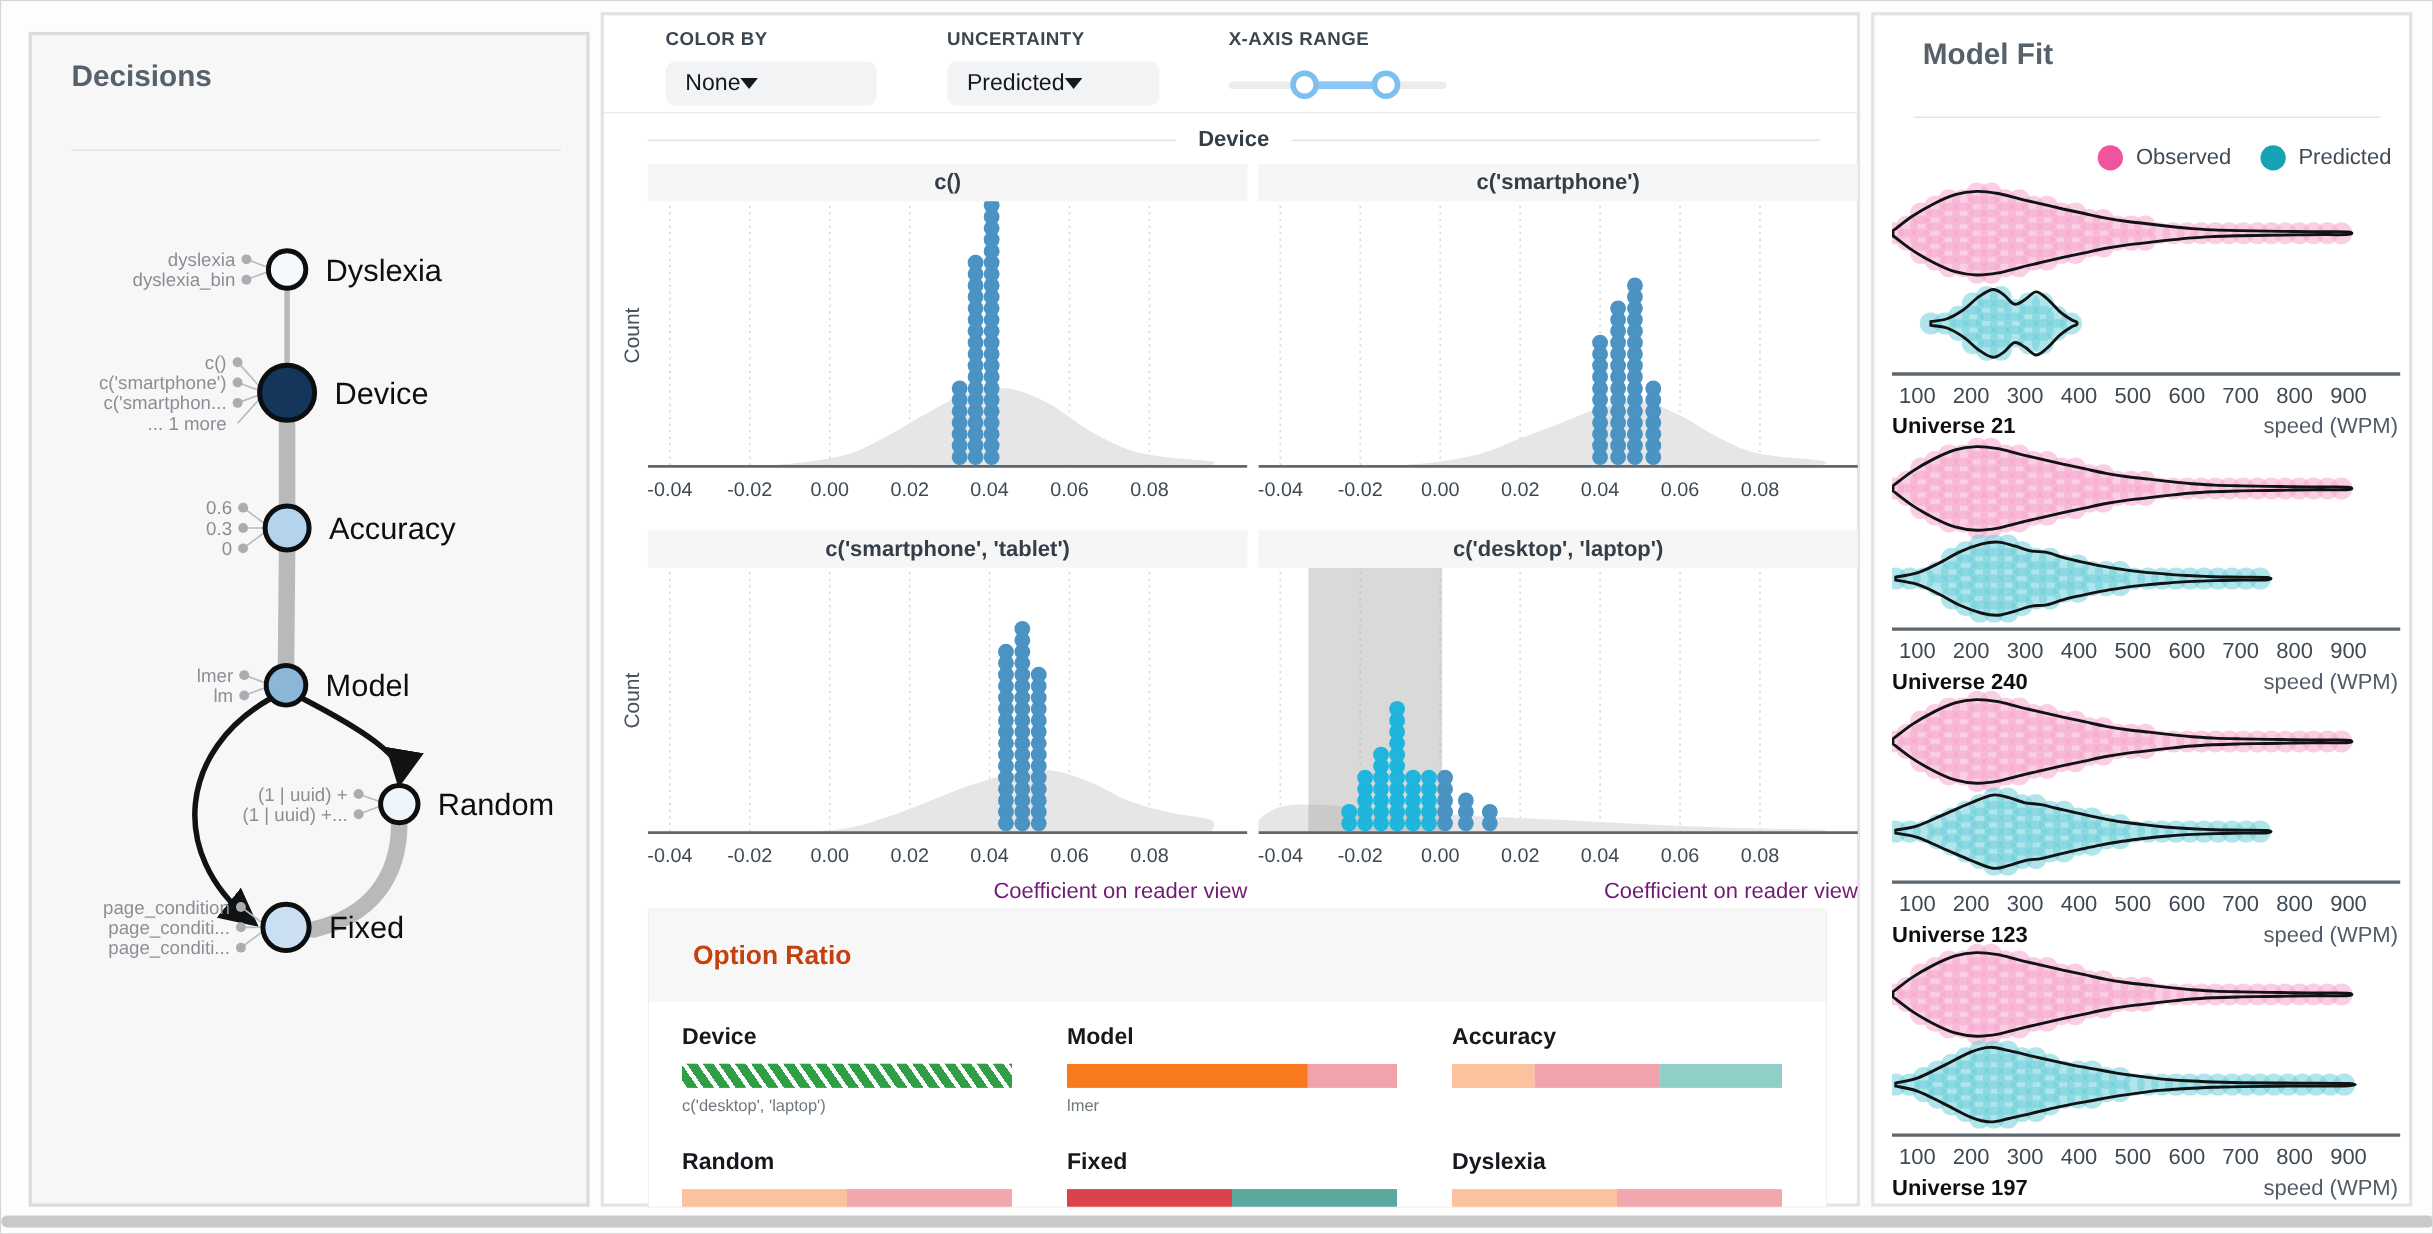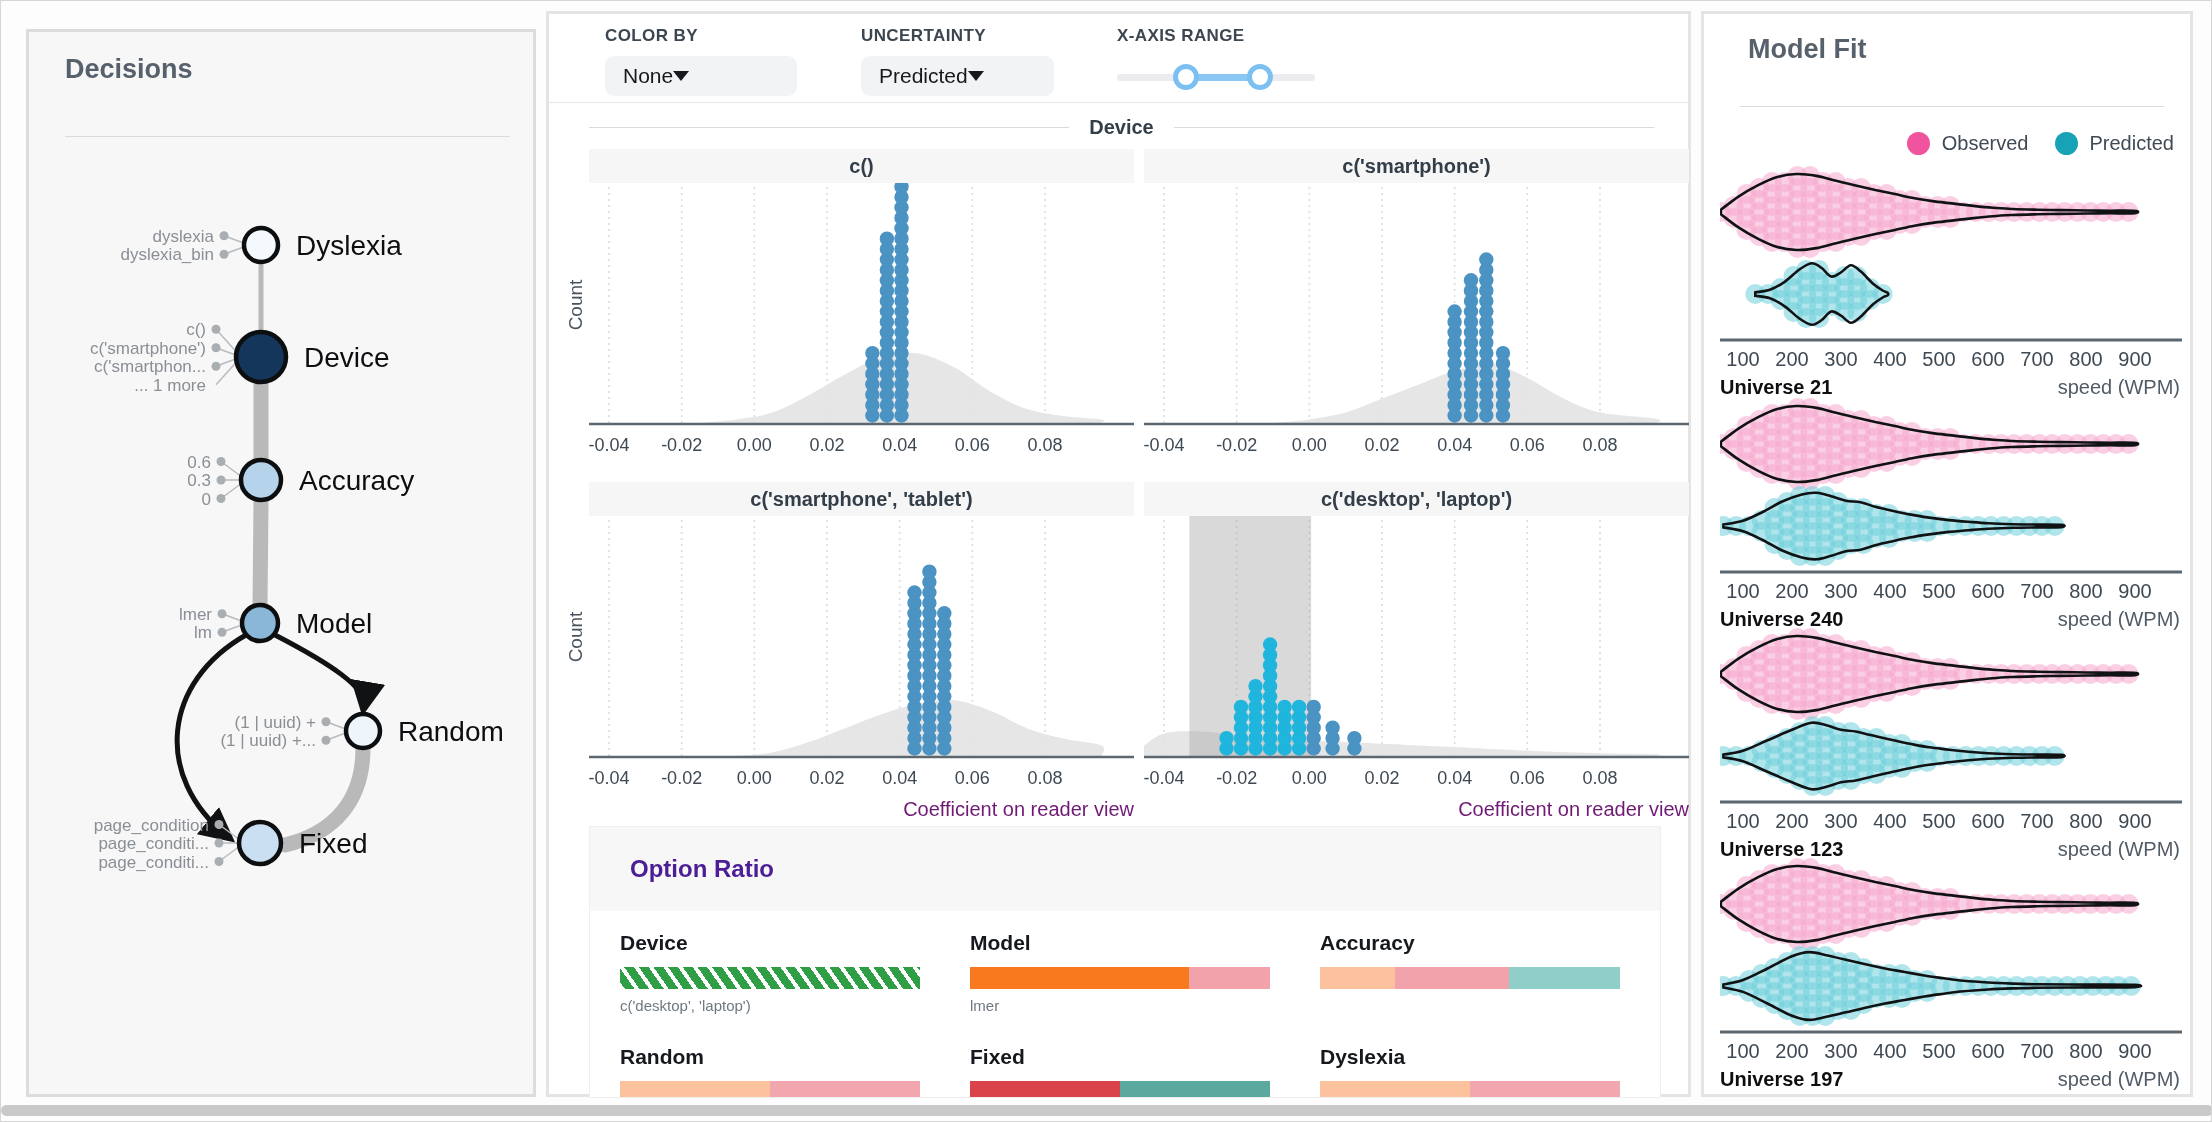--- a/index.html
+++ b/index.html
@@ -25,21 +25,21 @@
   .slider .handle{position:absolute;top:0;width:26px;height:26px;border-radius:50%;background:#fff;border:5px solid #7cc0f2;margin-left:-13px;}
   .controls-divider{position:absolute;left:0;top:88px;width:100%;height:1px;background:#e7e7e8;}
   .section-header{position:absolute;left:40px;top:102px;width:1065px;display:flex;align-items:center;}
   .section-header .line{flex:1;height:1px;background:#dadada;}
   .section-header .txt{margin:0 20px;font-size:20px;font-weight:700;color:#333e49;}
   .hist-card{position:absolute;width:545px;}
   .hist-title{height:34px;background:#f6f6f7;display:flex;align-items:center;justify-content:center;font-size:20px;font-weight:700;color:#333e49;}
   .count-label{position:absolute;font-size:19px;color:#49535d;transform:rotate(-90deg);transform-origin:center;}
   .xaxis-label{margin-top:2px;text-align:right;font-size:20px;color:#701a75;}
   .ratio-section{position:absolute;left:40px;top:812px;width:1072px;height:272px;background:#fff;border:1px solid #efefef;overflow:hidden;}
-  .ratio-header{height:84px;background:#f7f7f8;display:flex;align-items:center;padding-left:40px;font-size:24px;font-weight:600;color:#4c1d95;}
+  .ratio-header{height:84px;background:#f7f7f8;display:flex;align-items:center;padding-left:40px;font-size:24px;font-weight:600;color:#c2410c;}
   .ratio-item{position:absolute;width:300px;}
   .ratio-item .rlabel{font-size:21px;font-weight:700;color:#15181c;}
   .ratio-bar{margin-top:12px;width:300px;height:22px;display:flex;overflow:hidden;cursor:pointer;}
   .ratio-bar.hatched{background:repeating-linear-gradient(55deg,#fff 0 4px,#2f9e44 4px 12px);}
   .ratio-caption{margin-top:8px;font-size:15px;color:#70787f;white-space:nowrap;}
   
   .panel-right{left:1700px;top:10px;width:492px;height:1086px;border-color:#e4e4e4;overflow:hidden;}
   .panel-right .panel-title{left:44px;top:20px;}
   .panel-right .panel-divider{left:36px;top:92px;width:424px;}
   .legend{position:absolute;top:118px;right:16px;display:flex;gap:26px;align-items:center;}

